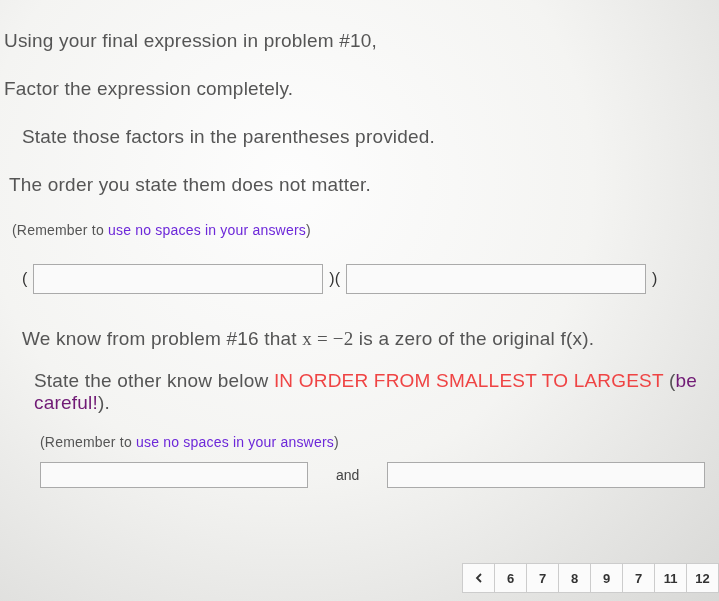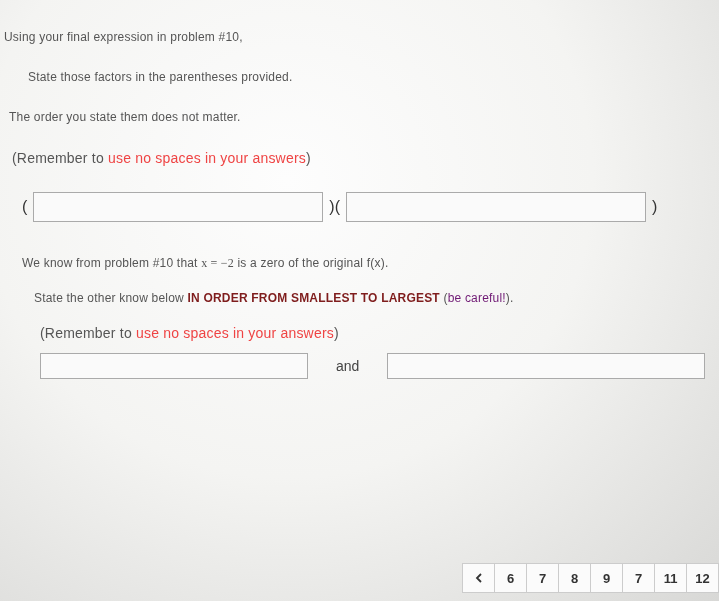--- a/index.html
+++ b/index.html
@@ -11,31 +11,31 @@
     width: 719px;
     height: 601px;
     overflow: hidden;
     position: relative;
     color: #444;
   }
   .content {
     padding: 30px 14px 0 4px;
   }
   .line {
-    font-size: 12px;
+    font-size: 19px;
     color: #555;
     margin-bottom: 26px;
     letter-spacing: 0.2px;
   }
   .reminder {
     font-size: 14px;
     color: #555;
   }
-  .orange { color: #ef4444; }
-  .red { color: #7f1d1d; font-weight: bold; }
+  .orange { color: #6d28d9; }
+  .red { color: #ef4444; font-weight: normal; }
   .redish { color: #701a75; }
   .factor-row {
     display: flex;
     align-items: center;
     gap: 6px;
     margin: 18px 0 34px 18px;
     font-size: 16px;
     color: #333;
   }
   .factor-row input {
@@ -96,37 +96,38 @@
     background: #fbfbfb;
     cursor: pointer;
   }
   .pager .cell.arrow svg { width: 10px; height: 10px; }
 </style>
 </head>
 <body>
 
 <div class="content">
   <div class="line">Using your final expression in problem #10,</div>
-  <div class="line" style="margin-left:24px">State those factors in the parentheses provided.</div>
+  <div class="line">Factor the expression completely.</div>
+  <div class="line" style="margin-left:18px">State those factors in the parentheses provided.</div>
   <div class="line" style="margin-left:5px">The order you state them does not matter.</div>
 
   <div class="line reminder" style="margin-left:8px">
     <span>(Remember to </span><span class="orange">use no spaces in your answers</span><span>)</span>
   </div>
 
   <div class="factor-row">
     <span>(</span>
     <input class="f1" type="text" style="">
     <span>)(</span>
     <input class="f2" type="text" style="">
     <span>)</span>
   </div>
 
   <div class="line sub" style="margin-bottom:20px">
-    <span>We know from problem #10 that </span><span class="math-x">x = −2</span><span>  is a zero of the original f(x).</span>
+    <span>We know from problem #16 that </span><span class="math-x">x = −2</span><span>  is a zero of the original f(x).</span>
   </div>
 
   <div class="line sub2" style="margin-bottom:20px">
     <span>State the other know below </span><span class="red">IN ORDER FROM SMALLEST TO LARGEST </span><span>(</span><span class="redish">be careful!</span><span>).</span>
   </div>
 
   <div class="line reminder sub3" style="margin-bottom:10px">
     <span>(Remember to </span><span class="orange">use no spaces in your answers</span><span>)</span>
   </div>
 

